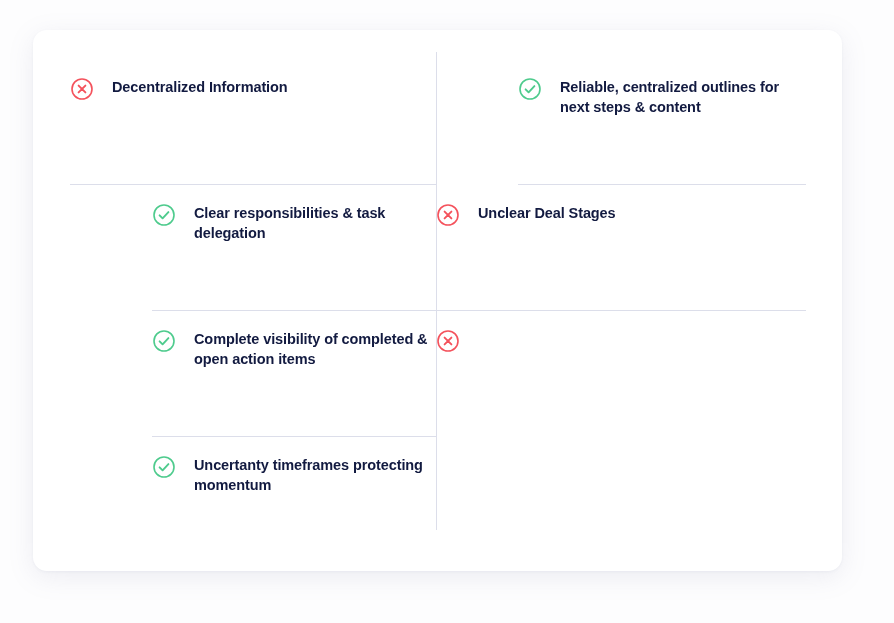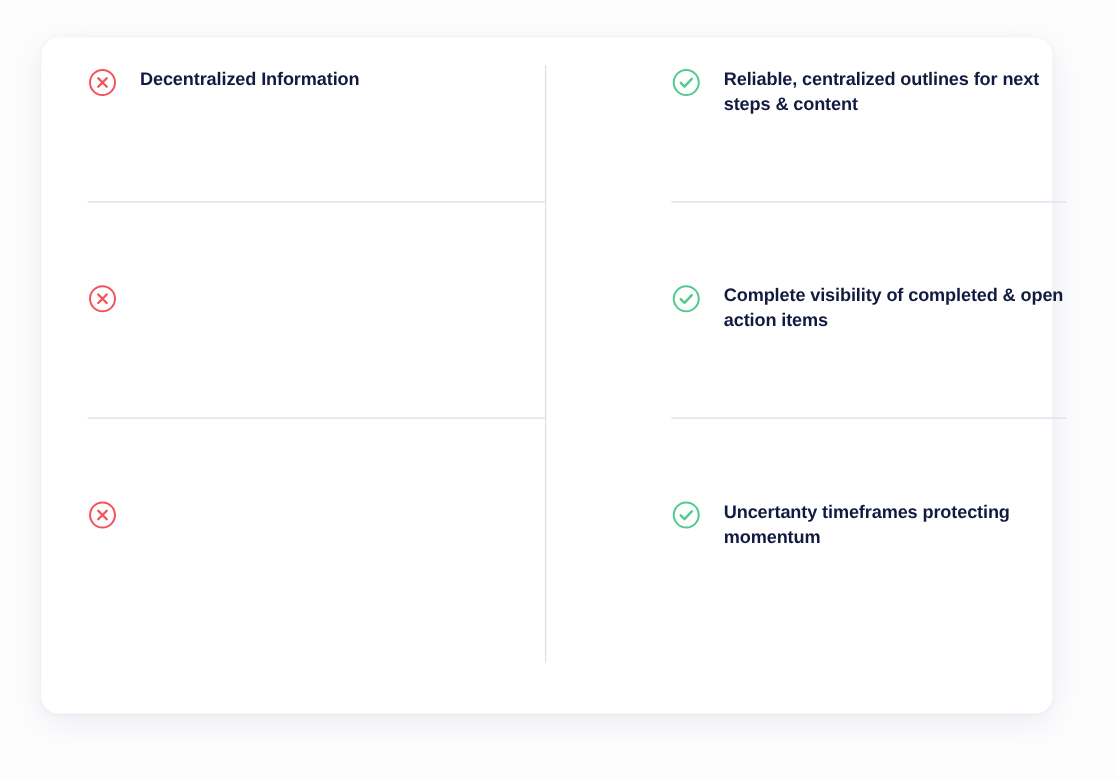--- a/index.html
+++ b/index.html
@@ -34,38 +34,38 @@
     border-radius: 14px;
     box-shadow: 0 6px 26px rgba(120, 125, 160, 0.13),
                 0 1px 3px rgba(120, 125, 160, 0.07);
     box-sizing: border-box;
   }
 
   
   .grid {
     position: absolute;
     left: 37px;          
-    top: 6px;           
+    top: 29px;           
     width: 736px;        
     display: grid;
     grid-template-columns: 366px 370px;
     grid-auto-rows: 126px;
-    gap: 47px;
   }
 
   .cell {
     display: flex;
     align-items: flex-start;
     padding-top: 18px;
     box-sizing: border-box;
     position: relative;
   }
 
   .cell.right {
     padding-left: 54px;
+    margin-left: 28px;
   }
 
   
   .row-sep::after {
     content: "";
     position: absolute;
     left: 0;
     right: 0;
     bottom: 0;
     height: 1px;
@@ -136,28 +136,38 @@
       <div class="cell right row-sep">
         <span class="icon">
           <svg viewBox="0 0 24 24" fill="none" xmlns="http://www.w3.org/2000/svg">
             <circle cx="12" cy="12" r="10" stroke="#4ecb8d" stroke-width="1.6"></circle>
             <path d="M7.6 12.3 L10.6 15.3 L16.4 9.1" stroke="#4ecb8d" stroke-width="1.9" stroke-linecap="round" stroke-linejoin="round"></path>
           </svg>
         </span>
         <span class="label">Reliable, centralized outlines for next steps &amp; content</span>
       </div>
 
+      <div class="cell right row-sep">
+        <span class="icon">
+          <svg viewBox="0 0 24 24" fill="none" xmlns="http://www.w3.org/2000/svg">
+            <circle cx="12" cy="12" r="10" stroke="#4ecb8d" stroke-width="1.6"></circle>
+            <path d="M7.6 12.3 L10.6 15.3 L16.4 9.1" stroke="#4ecb8d" stroke-width="1.9" stroke-linecap="round" stroke-linejoin="round"></path>
+          </svg>
+        </span>
+        <span class="label">Clear responsibilities &amp; task delegation</span>
+      </div>
 
       <div class="cell left row-sep">
         <span class="icon">
           <svg viewBox="0 0 24 24" fill="none" xmlns="http://www.w3.org/2000/svg">
             <circle cx="12" cy="12" r="10" stroke="#f4525c" stroke-width="1.6"></circle>
             <path d="M8.6 8.6 L15.4 15.4 M15.4 8.6 L8.6 15.4" stroke="#f4525c" stroke-width="1.9" stroke-linecap="round"></path>
           </svg>
         </span>
+        <span class="label">Unclear Deal Stages</span>
       </div>
       <div class="cell right row-sep">
         <span class="icon">
           <svg viewBox="0 0 24 24" fill="none" xmlns="http://www.w3.org/2000/svg">
             <circle cx="12" cy="12" r="10" stroke="#4ecb8d" stroke-width="1.6"></circle>
             <path d="M7.6 12.3 L10.6 15.3 L16.4 9.1" stroke="#4ecb8d" stroke-width="1.9" stroke-linecap="round" stroke-linejoin="round"></path>
           </svg>
         </span>
         <span class="label">Complete visibility of completed &amp; open action items</span>
       </div>

